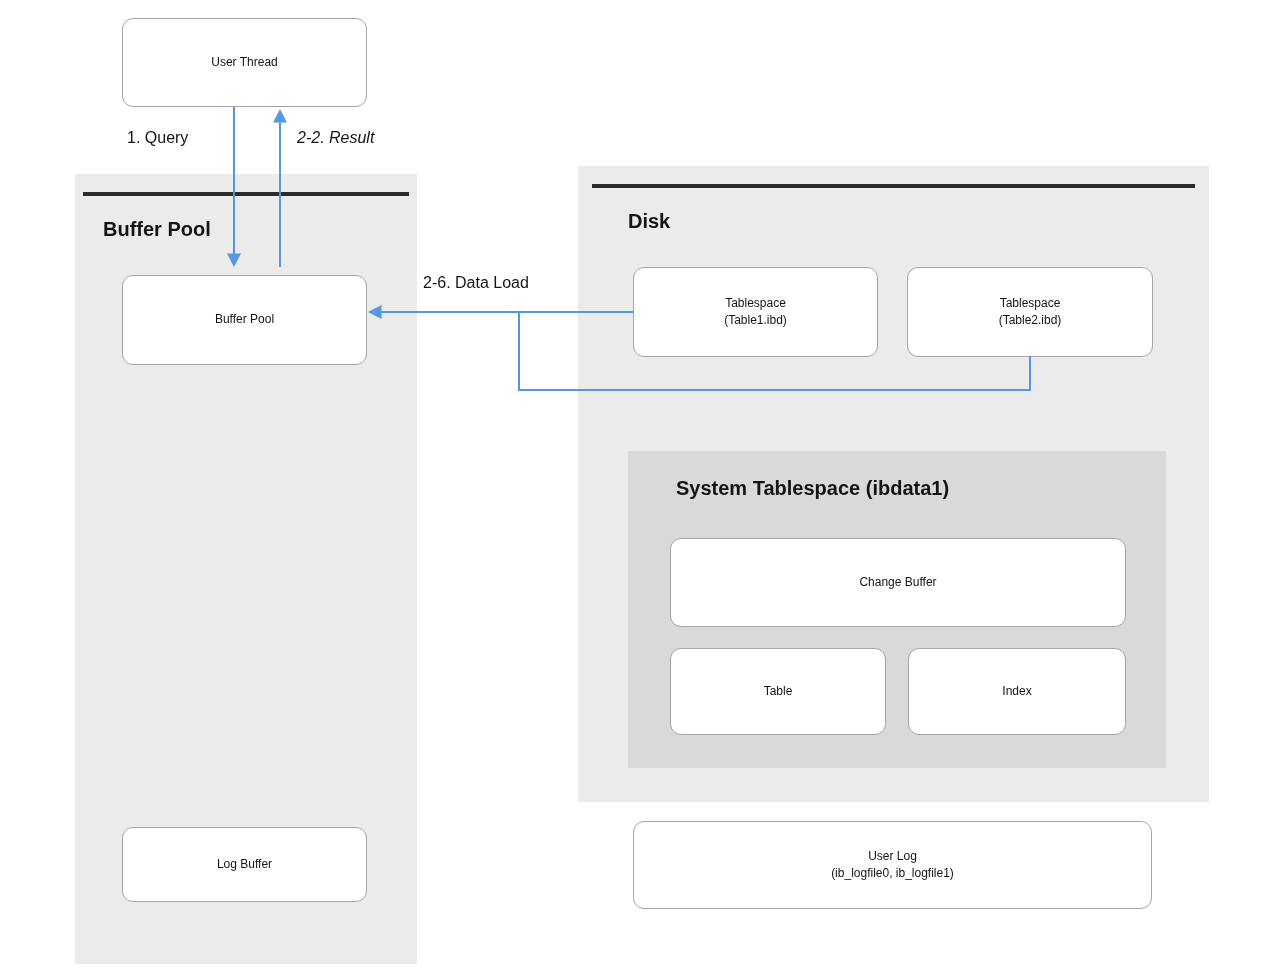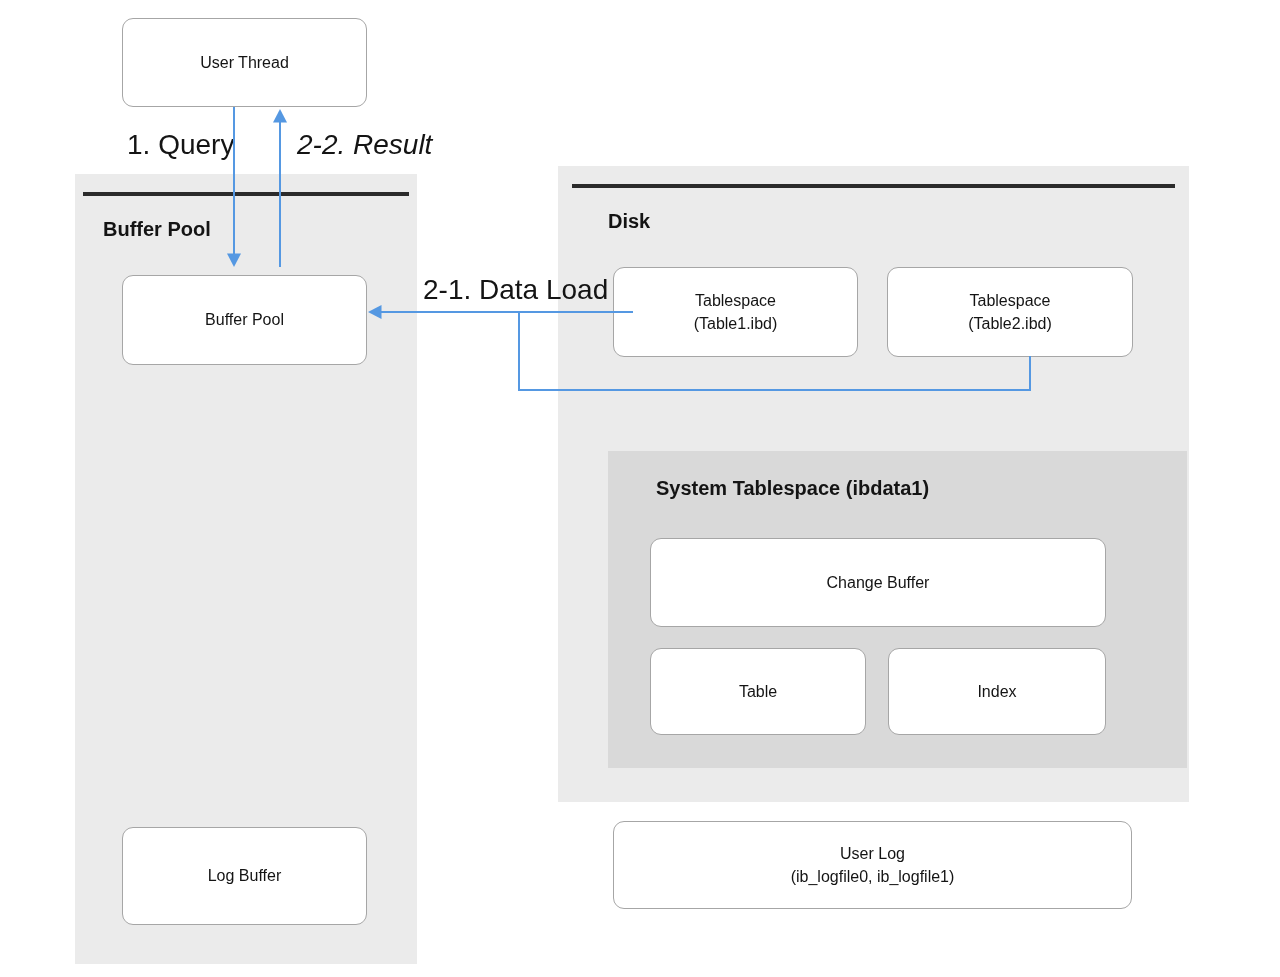--- a/index.html
+++ b/index.html
@@ -28,40 +28,39 @@
   .panel-title {
     position: absolute;
     font-size: 20px;
     font-weight: bold;
     color: var(--text, #141414);
     white-space: nowrap;
   }
   .inner-panel {
     position: absolute;
     background: var(--inner-panel-bg, #d9d9d9);
-    padding-left: 41px;
   }
   .box {
     position: absolute;
     background: var(--box-bg, #ffffff);
     border: 1.5px solid var(--box-border, #a6a6a6);
     border-radius: 11px;
     display: flex;
     align-items: center;
     justify-content: center;
     text-align: center;
-    font-size: 16px;
+    font-size: 12px;
     line-height: 1.45;
     color: var(--text, #141414);
     white-space: pre-line;
     box-sizing: border-box;
   }
   .edge-label {
     position: absolute;
-    font-size: 28px;
+    font-size: 16px;
     color: var(--text, #141414);
     white-space: nowrap;
   }
   .edges-layer {
     position: absolute;
     left: 0;
     top: 0;
     pointer-events: none;
   }
 </style>
@@ -75,26 +74,26 @@
   </div>
 
   <div class="panel" style="left:75px; top:166px; width:342px; height:790px;margin-top:8px;">
     <div class="panel-bar" style="left:8px; top:18px; width:326px;"></div>
     <div class="panel-title" style="left:28px; top:44px;">Buffer Pool</div>
 
     <div class="box" style="left:47px; top:101px; width:245px; height:90px;">
       <span>Buffer Pool</span>
     </div>
 
-    <div class="box" style="left:47px; top:653px; width:245px; height:98px;">
+    <div class="box" style="left:47px; top:653px; width:245px; height:75px;">
       <span>Log Buffer</span>
     </div>
   </div>
 
-  <div class="panel" style="left:558px; top:166px; width:631px; height:636px;text-decoration:underline;">
+  <div class="panel" style="left:578px; top:166px; width:631px; height:636px;text-decoration:underline;">
     <div class="panel-bar" style="left:14px; top:18px; width:603px;"></div>
     <div class="panel-title" style="left:50px; top:44px;">Disk</div>
 
     <div class="box" style="left:55px; top:101px; width:245px; height:90px;">
       <span>Tablespace
 (Table1.ibd)</span>
     </div>
 
     <div class="box" style="left:329px; top:101px; width:246px; height:90px;">
       <span>Tablespace
@@ -118,21 +117,21 @@
     </div>
 
     <div class="box" style="left:55px; top:655px; width:519px; height:88px;">
       <span>User Log
 (ib_logfile0, ib_logfile1)</span>
     </div>
   </div>
 
   <div class="edge-label" style="left:127px; top:129px;">1. Query</div>
   <div class="edge-label" style="left:297px; top:129px;font-style:italic;">2-2. Result</div>
-  <div class="edge-label" style="left:423px; top:274px;">2-1. Data Load</div>
+  <div class="edge-label" style="left:423px; top:274px;">2-6. Data Load</div>
 
   <svg class="edges-layer" width="1280" height="977">
 
     <line x1="234" y1="107" x2="234" y2="254" stroke-width="2" stroke="#5598e2"></line>
     <polygon points="234,267 227,253.5 241,253.5" fill="#5598e2"></polygon>
 
     <line x1="280" y1="267" x2="280" y2="122" stroke-width="2" stroke="#5598e2"></line>
     <polygon points="280,109 273,122.5 287,122.5" fill="#5598e2"></polygon>
 
     <line x1="633" y1="312" x2="380" y2="312" stroke-width="2" stroke="#5598e2"></line>

